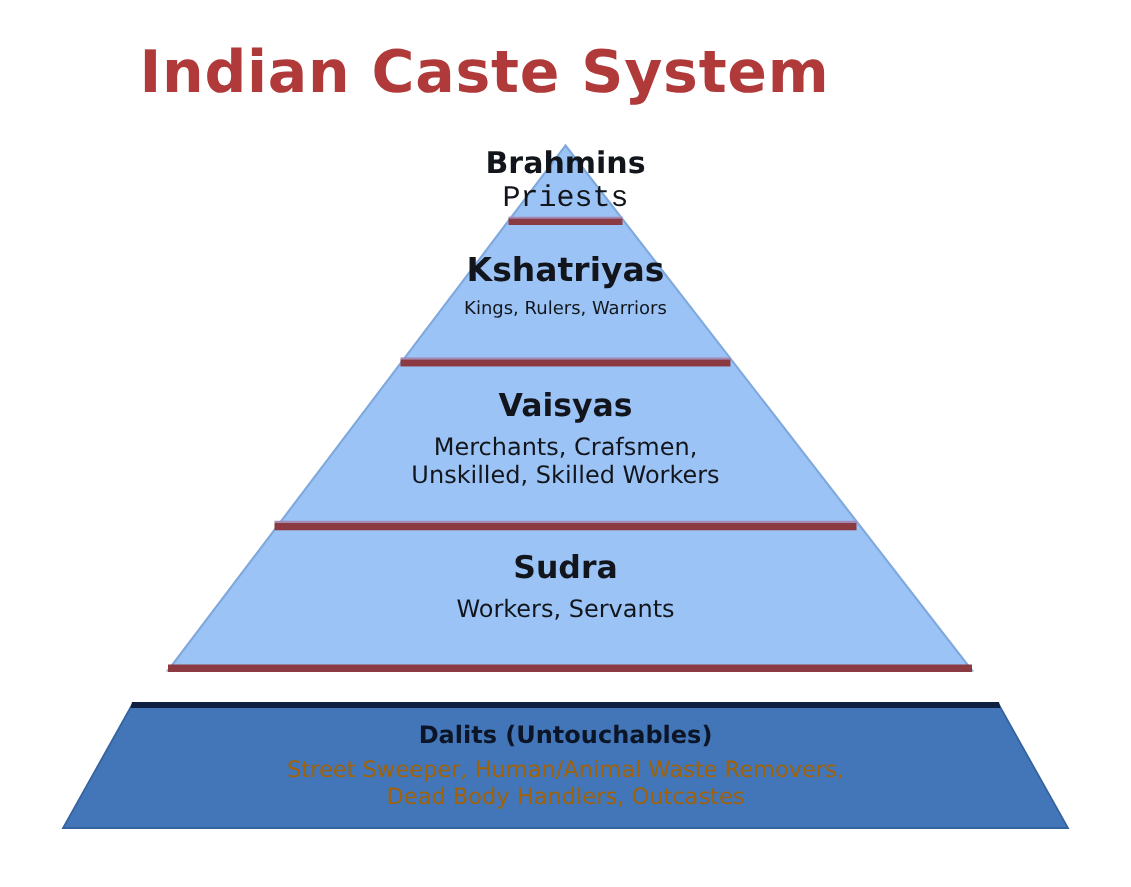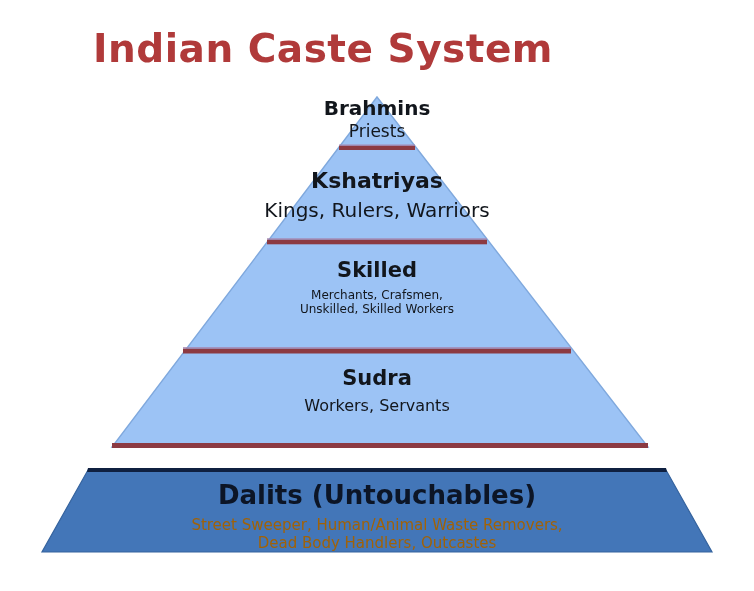--- a/index.html
+++ b/index.html
@@ -62,40 +62,40 @@
   }
   .tier-desc {
     display: block;
     font-weight: normal;
   }
   .tier-desc-line { display: block; }
 
   
   #tier-brahmins { top: 96px; }
   #tier-brahmins .tier-name { font-size: 20px; }
-  #tier-brahmins .tier-desc { font-size: 17px; margin-top: 1px; }
+  #tier-brahmins .tier-desc { font-size: 20px; margin-top: 1px; font-family: Liberation Mono, monospace; }
 
   
   #tier-kshatriyas { top: 168px; }
   #tier-kshatriyas .tier-name { font-size: 22px; }
-  #tier-kshatriyas .tier-desc { font-size: 20px; margin-top: 3px; }
+  #tier-kshatriyas .tier-desc { font-size: 12px; margin-top: 3px; }
 
   
   #tier-vaisyas { top: 258px; }
   #tier-vaisyas .tier-name { font-size: 21px; }
-  #tier-vaisyas .tier-desc { font-size: 12px; margin-top: 4px; }
+  #tier-vaisyas .tier-desc { font-size: 16px; margin-top: 4px; }
 
   
   #tier-sudra { top: 366px; }
   #tier-sudra .tier-name { font-size: 21px; }
   #tier-sudra .tier-desc { font-size: 16px; margin-top: 4px; }
 
   
   #tier-dalits { top: 480px; }
-  #tier-dalits .tier-name { font-size: 26px; color: #0c1526; }
+  #tier-dalits .tier-name { font-size: 16px; color: #0c1526; }
   #tier-dalits .tier-desc { font-size: 15px; color: #a16207; margin-top: 4px; }
 </style>
 </head>
 <body>
 
 <div id="chart-title">Indian Caste System</div>
 
 <div id="pyramid-stage">
 
   <svg id="pyramid-svg" viewBox="0 0 754 591">
@@ -132,21 +132,21 @@
   </div>
 
   <div class="tier-label" id="tier-kshatriyas">
     <span class="tier-name">Kshatriyas</span>
     <span class="tier-desc">
       <span class="tier-desc-line">Kings, Rulers, Warriors</span>
     </span>
   </div>
 
   <div class="tier-label" id="tier-vaisyas">
-    <span class="tier-name">Skilled</span>
+    <span class="tier-name">Vaisyas</span>
     <span class="tier-desc">
       <span class="tier-desc-line">Merchants, Crafsmen,</span>
       <span class="tier-desc-line">Unskilled, Skilled Workers</span>
     </span>
   </div>
 
   <div class="tier-label" id="tier-sudra">
     <span class="tier-name">Sudra</span>
     <span class="tier-desc">
       <span class="tier-desc-line">Workers, Servants</span>

